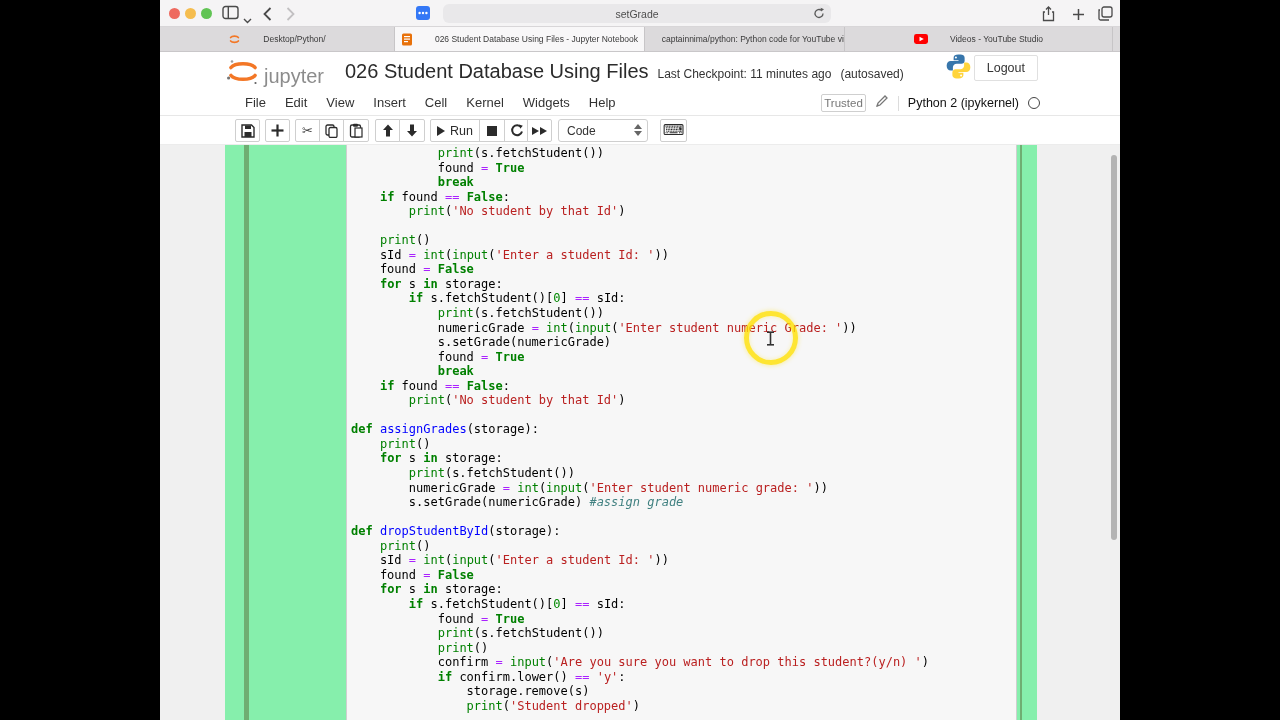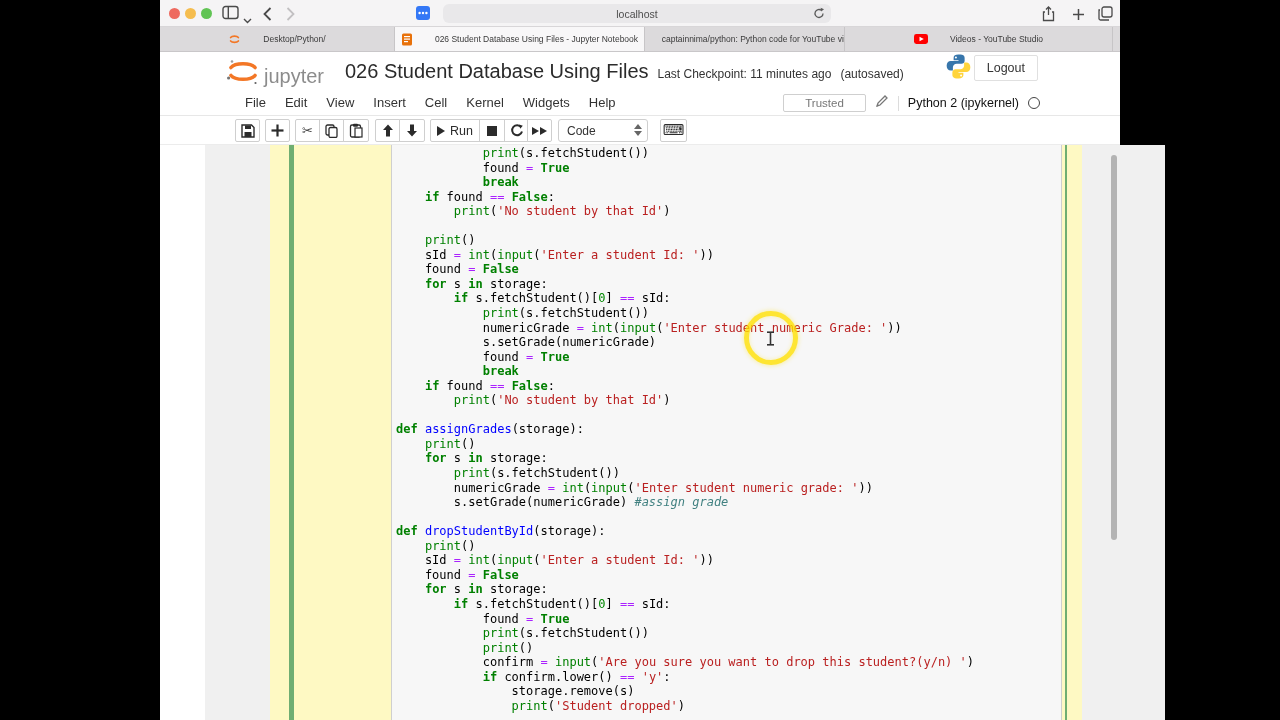--- a/index.html
+++ b/index.html
@@ -43,21 +43,21 @@
               display:flex;align-items:center;}
   .pylogo{position:absolute;right:148px;top:1px;}
 
   
   .menubar{position:absolute;left:0;top:90px;width:960px;height:26px;background:#fff;
            border-bottom:1px solid #e7e7e7;box-sizing:border-box;display:flex;
            align-items:center;padding-left:85px;}
   .menu-item{font-size:13px;color:#333;margin-right:19px;cursor:default;}
   .menu-right{position:absolute;right:80px;top:0;height:26px;display:flex;align-items:center;gap:9px;}
   .trusted{border:1px solid #cfcfcf;border-radius:2px;font-size:11.5px;color:#777;
-           padding:2px 21px;background:#fff;}
+           padding:2px 2px;background:#fff;}
   .mdivider{width:1px;height:15px;background:#dcdcdc;}
   .kernel-name{font-size:12.5px;color:#111;}
   .kernel-ind{width:10px;height:10px;border:1.5px solid #444;border-radius:50%;background:#fff;}
 
   
   .toolbar{position:absolute;left:0;top:116px;width:960px;height:29px;background:#fff;
            border-bottom:1px solid #ececec;box-sizing:border-box;}
   .tbtn{position:absolute;top:3px;height:23px;box-sizing:border-box;background:#fff;
         border:1px solid #cfcfcf;border-radius:2px;display:flex;align-items:center;
         justify-content:center;color:#2b2b2b;}
@@ -72,21 +72,21 @@
                    border:1px solid #cfcfcf;border-radius:3px;box-sizing:border-box;
                    display:flex;align-items:center;font-size:12px;color:#333;padding-left:8px;}
   .steppers{position:absolute;right:5px;top:4px;display:flex;flex-direction:column;gap:2px;}
   .steppers i{width:0;height:0;border-left:4px solid transparent;border-right:4px solid transparent;}
   .steppers .up{border-bottom:5px solid #666;}
   .steppers .down{border-top:5px solid #666;}
   .kbd-glyph{font-family:"DejaVu Sans",sans-serif;font-size:15px;color:#2b2b2b;line-height:15px;}
   .scissors{font-family:"DejaVu Sans",sans-serif;font-size:13px;color:#444;}
 
   
-  .content{position:absolute;left:0;top:145px;width:960px;height:575px;background:#fef9c3;overflow:hidden;margin-left:45px;}
+  .content{position:absolute;left:0;top:145px;width:960px;height:575px;background:#86efac;overflow:hidden;}
   .margin-left{position:absolute;left:0;top:0;width:65px;height:100%;background:#f0f0f0;}
   .margin-right{position:absolute;left:877px;top:0;width:83px;height:100%;background:#f0f0f0;}
   .cell-border-left{position:absolute;left:84px;top:0;width:5px;height:100%;background:#6fae72;}
   .cell-border-right{position:absolute;left:860px;top:0;width:2px;height:100%;background:#6fae72;}
   .input-area{position:absolute;left:186px;top:0;width:671px;height:100%;background:#f7f7f7;
               border-left:1px solid #cfcfcf;border-right:1px solid #cfcfcf;box-sizing:border-box;}
   .codemirror{position:absolute;left:191px;top:1px;font-family:"DejaVu Sans Mono",monospace;
               font-size:12px;line-height:14.55px;}
   .cm-line{height:14.55px;white-space:pre;}
   .tk-t{color:#000;}
@@ -141,21 +141,21 @@
 
     <span class="extbtn">
       <svg width="10" height="4" viewBox="0 0 10 4">
           <circle cx="1.6" cy="2" r="1.2" fill="#fff"></circle>
           <circle cx="5" cy="2" r="1.2" fill="#fff"></circle>
           <circle cx="8.4" cy="2" r="1.2" fill="#fff"></circle>
         </svg>
     </span>
 
     <div class="urlfield">
-      <span>localhost</span>
+      <span>setGrade</span>
       <span class="reload">
         <svg width="12" height="13" viewBox="0 0 12 13">
             <path d="M10 6.5 A4 4 0 1 1 8.4 3.3" fill="none" stroke="#5a5a5a" stroke-width="1.3"></path>
             <polygon points="7.6,0.8 11,2.2 8.2,4.6" fill="#5a5a5a"></polygon>
           </svg>
       </span>
     </div>
 
     <span class="tb-ic" style="left:882px;top:6px;">
       <svg width="13" height="16" viewBox="0 0 13 16">

